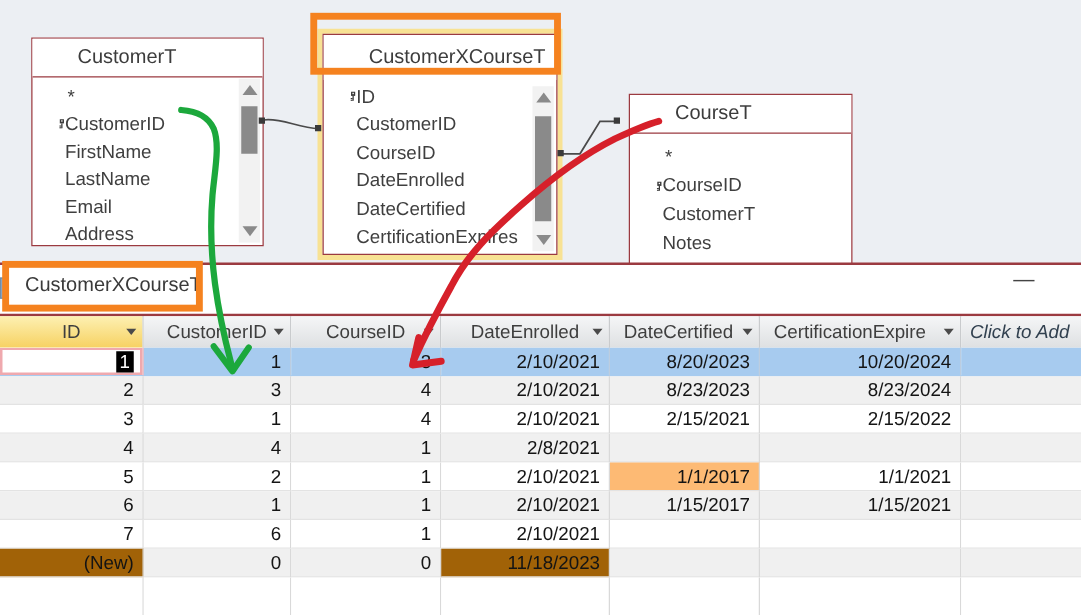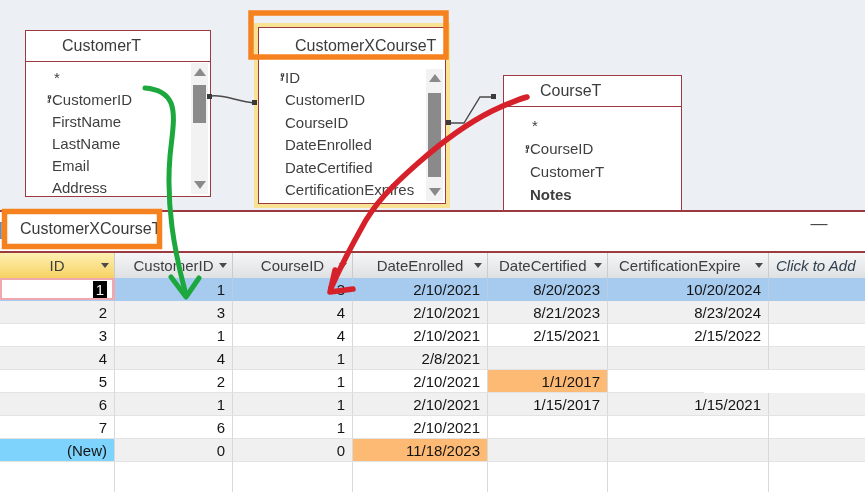--- a/index.html
+++ b/index.html
@@ -167,21 +167,21 @@
                   <rect x="1" y="9.5" width="2.8" height="1.6" fill="#3A3A3A"></rect>
                   <rect x="1" y="12" width="2.8" height="1.6" fill="#3A3A3A"></rect>
                 </svg>
               </span>
               <span class="fname">CourseID</span>
             </div>
             <div class="frow" style="height: 23px;">
               <span class="kslot"></span>
               <span class="fname">CustomerT</span>
             </div>
-            <div class="frow" style="height: 23px; font-weight: bold;">
+            <div class="frow" style="height: 23px;">
               <span class="kslot"></span>
               <span class="fname">Notes</span>
             </div>
           </div>
         </div>
       </div>
     <svg class="overlay" style="height:211px">
       <path d="M 211 96 C 224 94 238 102 255 103" fill="none" stroke="#4A4A4A" stroke-width="1.4"></path>
       <rect x="207" y="94" width="5" height="5" fill="#3A3A3A"></rect>
       <rect x="252" y="100" width="5" height="5" fill="#3A3A3A"></rect>
@@ -257,21 +257,21 @@
         <div class="dcell" style="width: 118px; flex: 0 0 auto; background: rgb(240, 240, 240);">
           <span>3</span>
         </div>
         <div class="dcell" style="width: 120px; flex: 0 0 auto; background: rgb(240, 240, 240);">
           <span>4</span>
         </div>
         <div class="dcell" style="width: 135px; flex: 0 0 auto; background: rgb(240, 240, 240);">
           <span>2/10/2021</span>
         </div>
         <div class="dcell" style="width: 120px; flex: 0 0 auto; background: rgb(240, 240, 240);">
-          <span>8/21/2023</span>
+          <span>8/23/2023</span>
         </div>
         <div class="dcell" style="width: 161px; flex: 0 0 auto; background: rgb(240, 240, 240);">
           <span>8/23/2024</span>
         </div>
         <div class="dcell last" style="width: 96px; flex: 0 0 auto; background: rgb(240, 240, 240);"></div>
       </div>
       <div class="drow">
         <div class="dcell" style="width: 115px; flex: 0 0 auto; background: rgb(255, 255, 255);">
           <span>3</span>
         </div>
@@ -322,20 +322,23 @@
         </div>
         <div class="dcell" style="width: 120px; flex: 0 0 auto; background: rgb(255, 255, 255);">
           <span>1</span>
         </div>
         <div class="dcell" style="width: 135px; flex: 0 0 auto; background: rgb(255, 255, 255);">
           <span>2/10/2021</span>
         </div>
         <div class="dcell" style="width: 120px; flex: 0 0 auto; background: #fdba74;">
           <span>1/1/2017</span>
         </div>
+        <div class="dcell" style="width: 161px; flex: 0 0 auto; background: rgb(255, 255, 255);">
+          <span>1/1/2021</span>
+        </div>
         <div class="dcell last" style="width: 96px; flex: 0 0 auto; background: rgb(255, 255, 255);"></div>
       </div>
       <div class="drow">
         <div class="dcell" style="width: 115px; flex: 0 0 auto; background: rgb(240, 240, 240);">
           <span>6</span>
         </div>
         <div class="dcell" style="width: 118px; flex: 0 0 auto; background: rgb(240, 240, 240);">
           <span>1</span>
         </div>
         <div class="dcell" style="width: 120px; flex: 0 0 auto; background: rgb(240, 240, 240);">
@@ -367,30 +370,30 @@
         </div>
         <div class="dcell" style="width: 120px; flex: 0 0 auto; background: rgb(255, 255, 255);">
           <span></span>
         </div>
         <div class="dcell" style="width: 161px; flex: 0 0 auto; background: rgb(255, 255, 255);">
           <span></span>
         </div>
         <div class="dcell last" style="width: 96px; flex: 0 0 auto; background: rgb(255, 255, 255);"></div>
       </div>
       <div class="drow">
-        <div class="dcell" style="width: 115px; flex: 0 0 auto; background: #7dd3fc;">
+        <div class="dcell" style="width: 115px; flex: 0 0 auto; background: #a16207;">
           <span>(New)</span>
         </div>
         <div class="dcell" style="width: 118px; flex: 0 0 auto; background: rgb(240, 240, 240);">
           <span>0</span>
         </div>
         <div class="dcell" style="width: 120px; flex: 0 0 auto; background: rgb(240, 240, 240);">
           <span>0</span>
         </div>
-        <div class="dcell" style="width: 135px; flex: 0 0 auto; background: #fdba74;">
+        <div class="dcell" style="width: 135px; flex: 0 0 auto; background: #a16207;">
           <span>11/18/2023</span>
         </div>
         <div class="dcell" style="width: 120px; flex: 0 0 auto; background: rgb(240, 240, 240);">
           <span></span>
         </div>
         <div class="dcell" style="width: 161px; flex: 0 0 auto; background: rgb(240, 240, 240);">
           <span></span>
         </div>
         <div class="dcell last" style="width: 96px; flex: 0 0 auto; background: rgb(240, 240, 240);"></div>
       </div>

